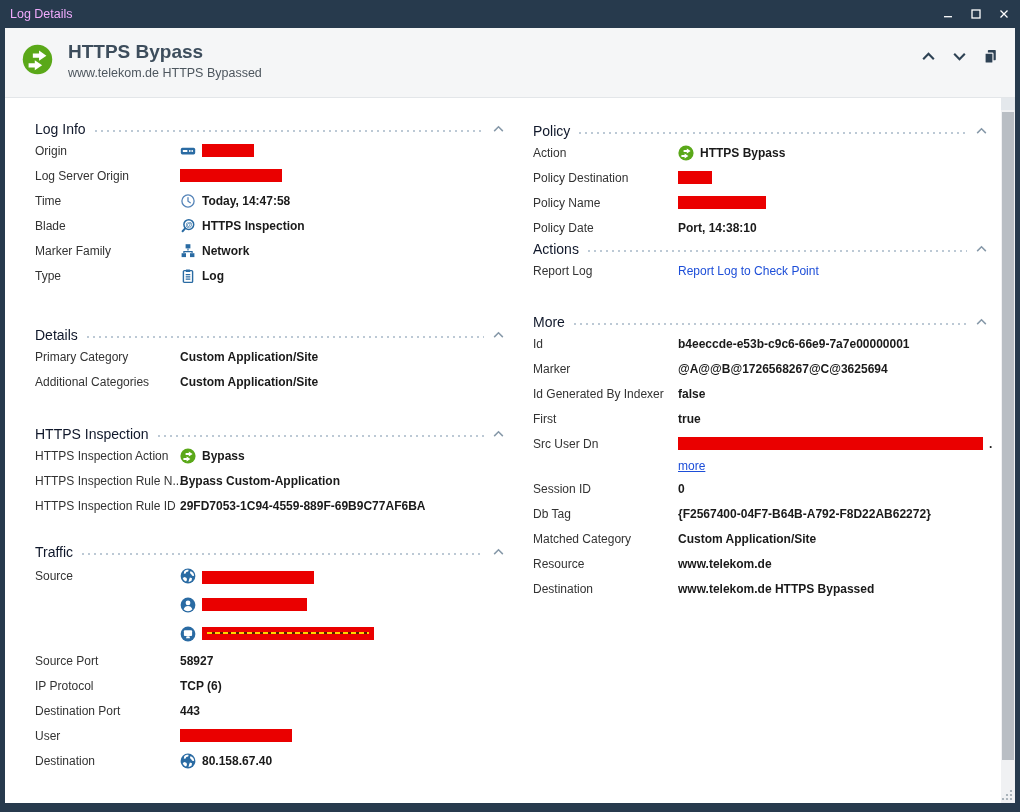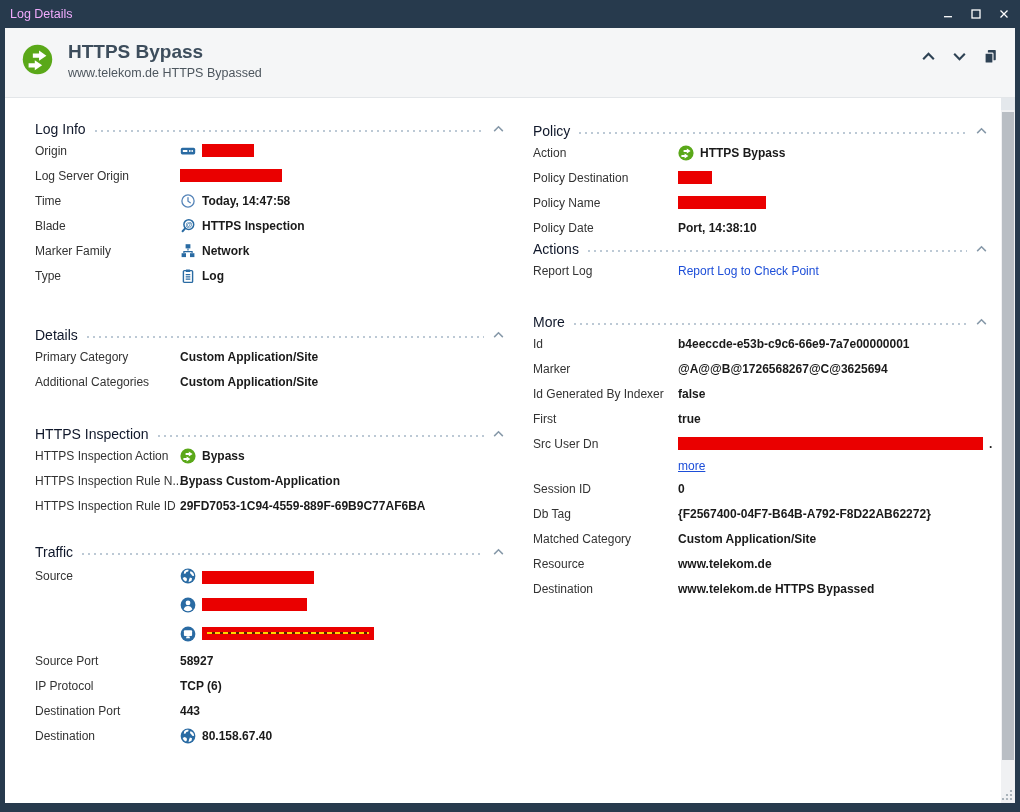--- a/index.html
+++ b/index.html
@@ -329,20 +329,26 @@
                 <span class="val">TCP (6)</span>
               </div>
             </div>
             <div class="row">
               <div class="label">Destination Port</div>
               <div class="value">
                 <span class="val">443</span>
               </div>
             </div>
             <div class="row">
+              <div class="label">User</div>
+              <div class="value">
+                <span class="redact" style="width: 112px;"></span>
+              </div>
+            </div>
+            <div class="row">
               <div class="label">Destination</div>
               <div class="value">
                 <span class="icon">
                   <svg viewBox="0 0 16 16">
                     <circle cx="8" cy="8" r="7.4" fill="#2a6ba3"></circle>
                     <path fill="#fff" d="M4.2 3.2c1.2-1 2.9-1.5 4.4-1.3l-.4 1.6-1.9.5-.6 1.5-1.9.3z"></path>
                     <path fill="#fff" d="M10.6 3.1l2.5 1.7c.7 1 1 2.1 1 3.2l-1.9-.2-1.2-1.9-1.1-.9z"></path>
                     <path fill="#fff" d="M4.6 8.9l2 1.2.4 1.9-1 1.6c-1.6-.7-2.8-2-3.3-3.6z"></path>
                     <path fill="#fff" d="M9.9 9.6l2.1.6-.3 2.2c-.9.8-2 1.3-3.2 1.5l.6-2.4z"></path>
                   </svg>

